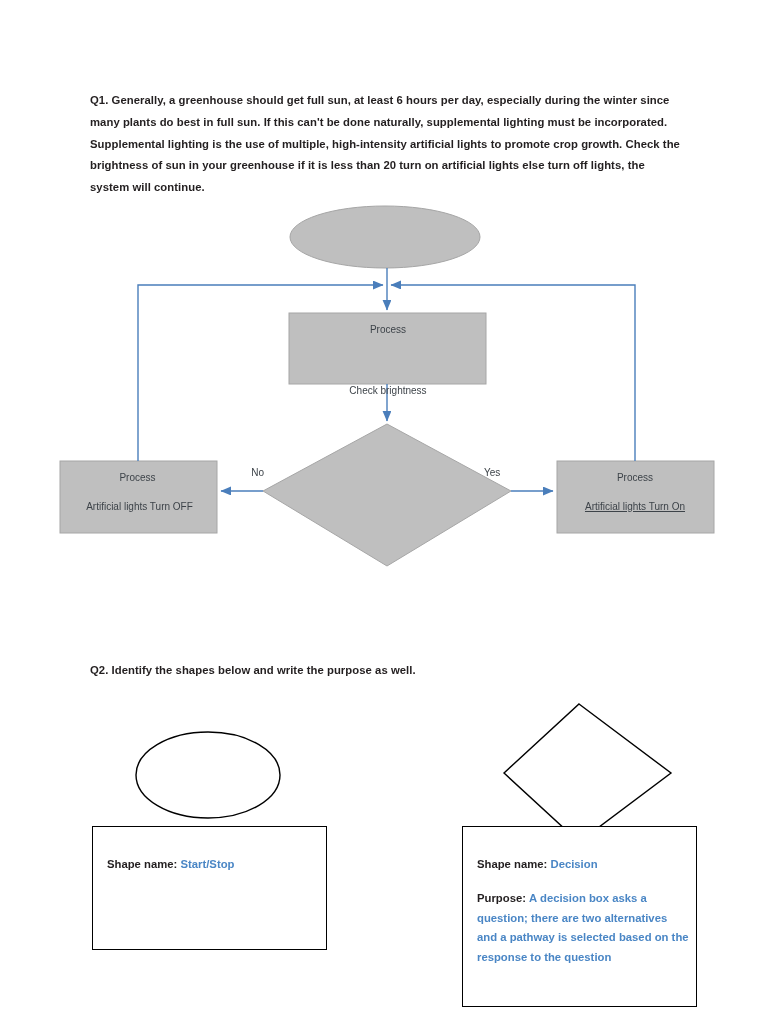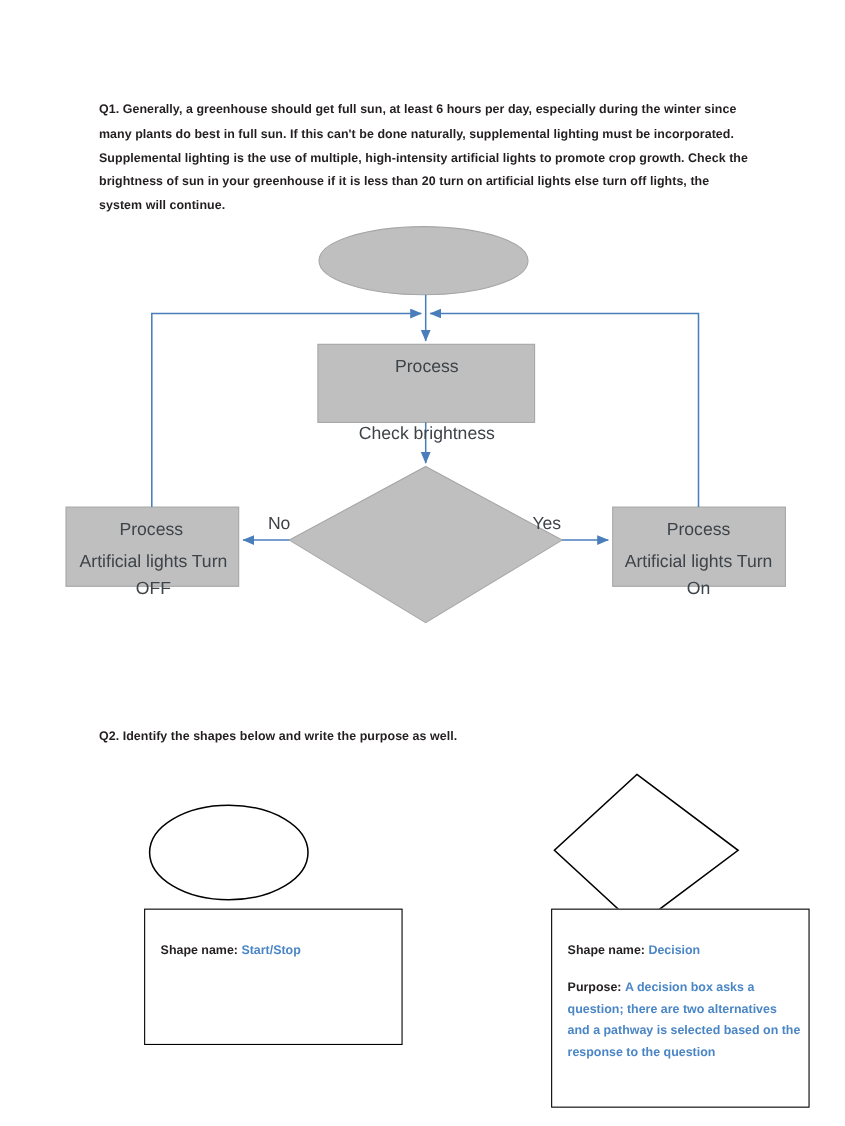--- a/index.html
+++ b/index.html
@@ -37,21 +37,21 @@
     width: 768px;
     height: 400px;
   }
   #flowchart svg {
     position: absolute;
     left: 0;
     top: 0;
   }
   .fc-label {
     position: absolute;
-    font-size: 16px;
+    font-size: 10px;
     color: #3d4349;
     text-align: center;
     line-height: 1.55;
     pointer-events: none;
   }
 
   
   #start-label {
     left: 290px;
     top: 228px;
@@ -60,21 +60,21 @@
   
   #proc1-line1 { left: 290px; top: 122px; width: 196px; }
   #proc1-line2 { left: 290px; top: 151px; width: 196px; margin-top: 32px; }
   
   #dec-label { left: 275px; top: 283px; width: 225px; }
   
   #procL-line1 { left: 60px; top: 270px; width: 155px; }
   #procL-line2 { left: 60px; top: 299px; width: 159px; }
   
   #procR-line1 { left: 557px; top: 270px; width: 156px; }
-  #procR-line2 { left: 555px; top: 299px; width: 160px; }
+  #procR-line2 { left: 555px; top: 299px; width: 160px; text-decoration: underline; }
   
   #no-label  { left: 218px; top: 265px; width: 46px; text-align: right; }
   #yes-label { left: 484px; top: 265px; width: 46px; text-align: left; }
 
   
   #q2-text {
     position: absolute;
     left: 90px;
     top: 664px;
     width: 600px;
@@ -98,21 +98,20 @@
   }
 
   .answer-box {
     position: absolute;
     border: 1.3px solid #000000;
     background: #ffffff;
     box-sizing: border-box;
     padding: 28px 6px 14px 14px;
     font-size: 11.3px;
     line-height: 1.75;
-    margin-left: 39px;
   }
   #box-left {
     left: 92px;
     top: 826px;
     width: 235px;
     height: 124px;
   }
   #box-right {
     left: 462px;
     top: 826px;

